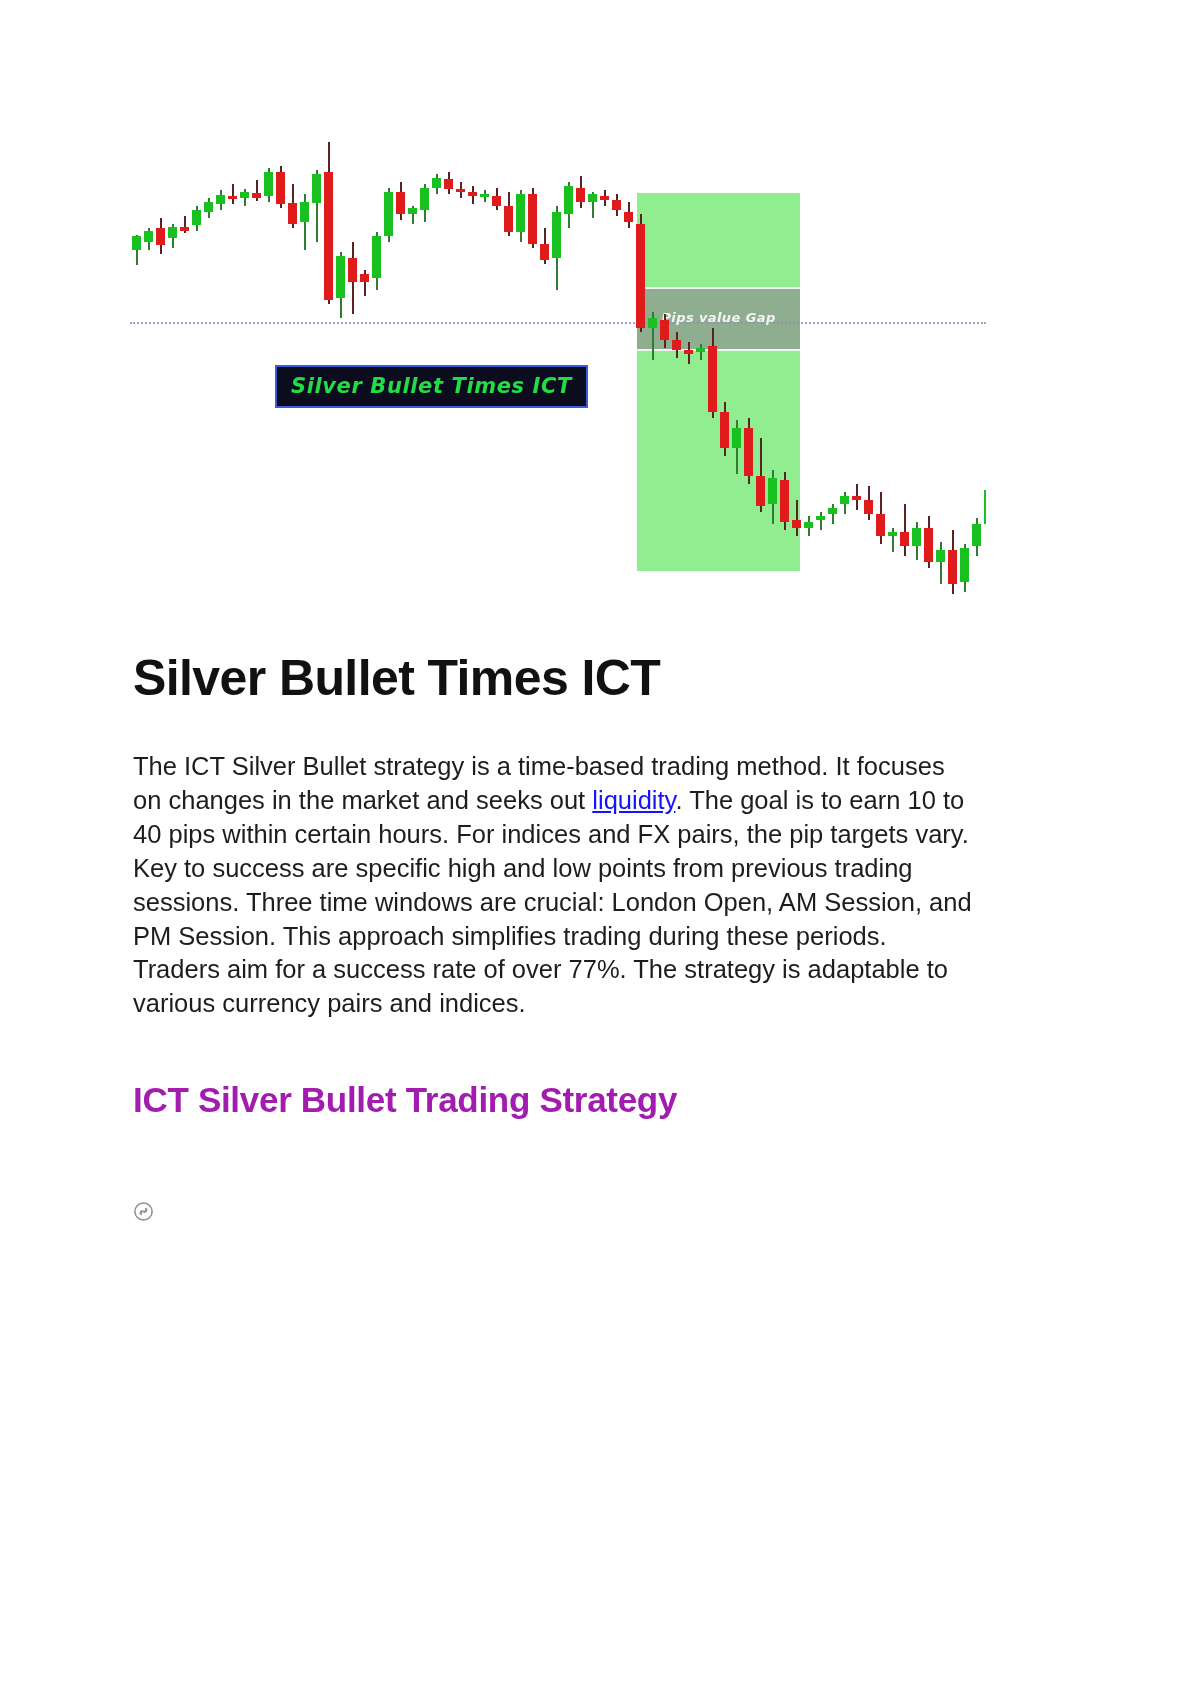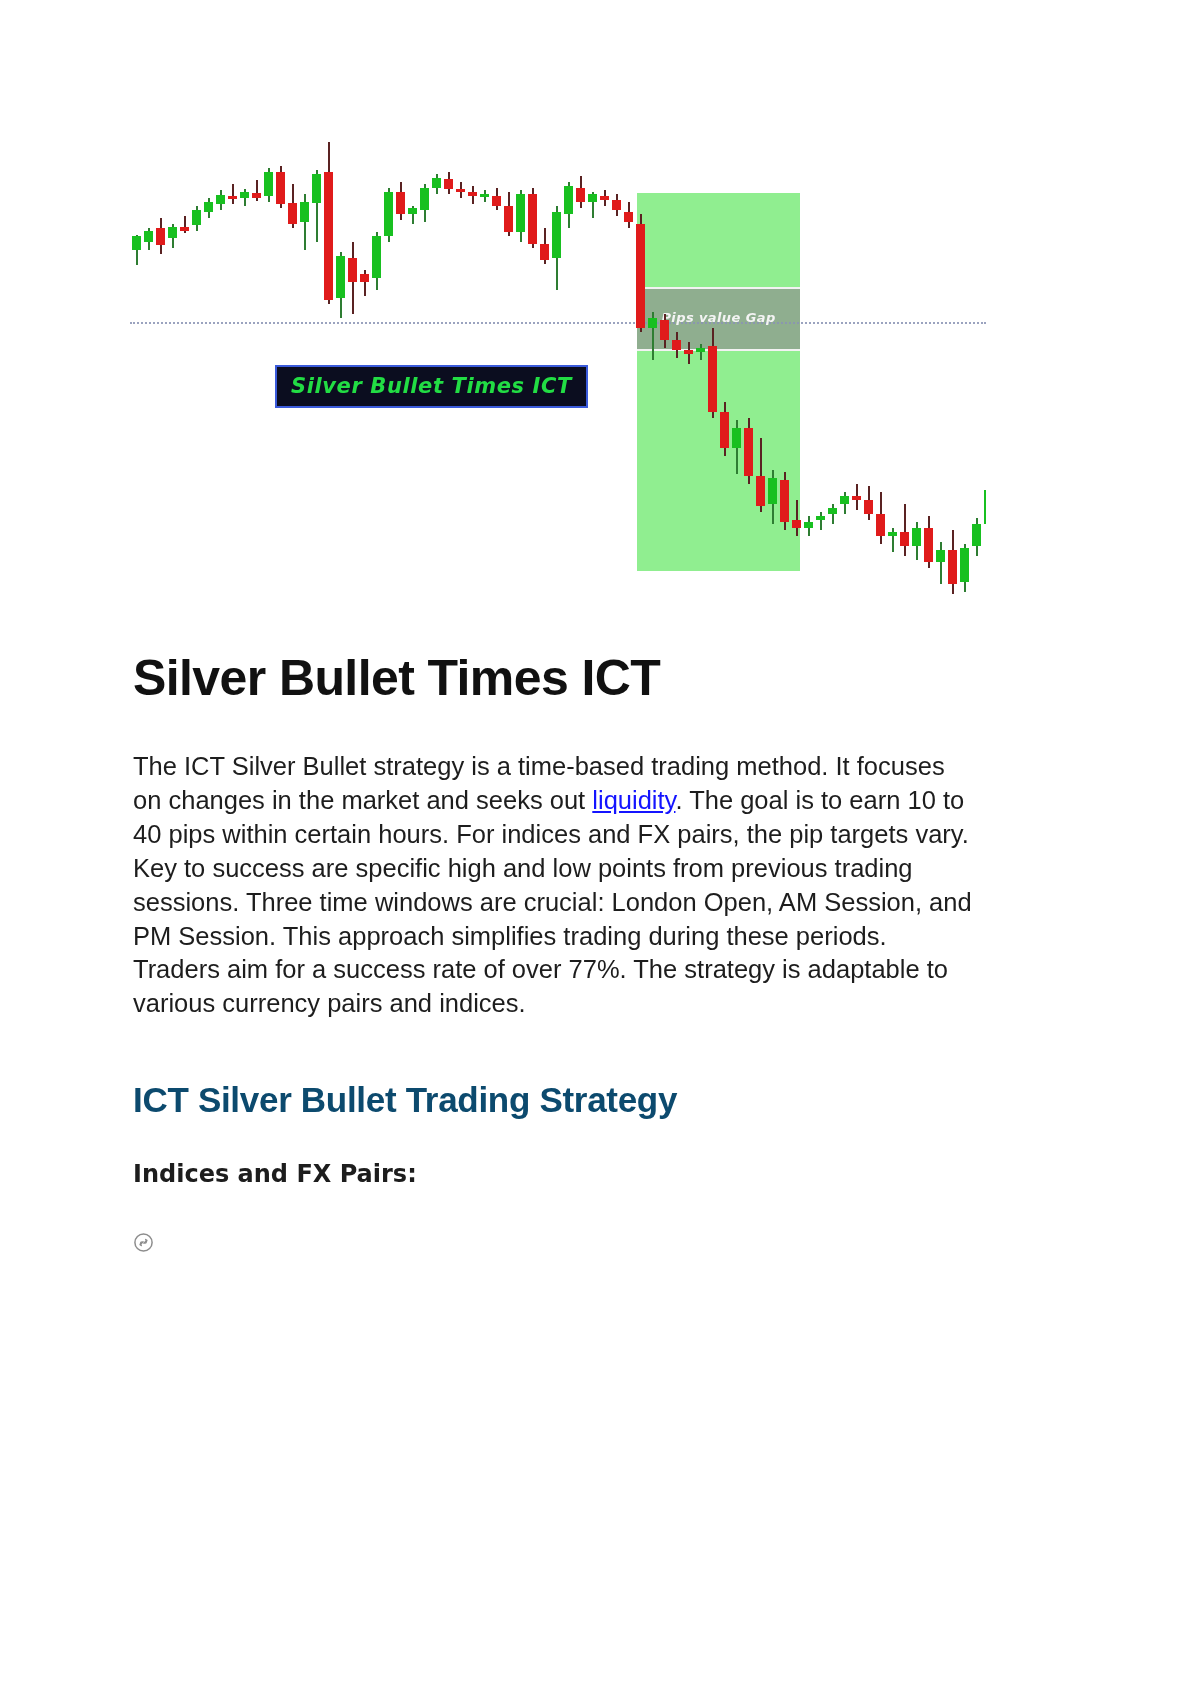--- a/index.html
+++ b/index.html
@@ -78,21 +78,21 @@
     font-size:25.5px;line-height:1.33;
     margin:0;color:#1d1d1d;
     font-weight:400;
   }
   p.body a{
     color:#1414ff;text-decoration:underline;
   }
   h2.sub{
     font-size:35px;line-height:1.2;font-weight:700;
     letter-spacing:-.3px;
-    margin:58px 0 38px 0;color:#0c4a6e;
+    margin:58px 0 38px 0;color:#a21caf;
   }
   h3.sub3{
     font-family:"DejaVu Sans",sans-serif;
     font-size:30px;line-height:1.2;font-weight:700;
     margin:56px 0 44px 0;color:#1d1d1d;
     letter-spacing:.2px;
   }
   p.strong{
     font-size:24px;line-height:1.3;font-weight:700;
     margin:0;color:#1d1d1d;
@@ -409,21 +409,20 @@
   <div class="content">
 
     <h1 class="title">Silver Bullet Times ICT</h1>
 
     <p class="body"><span>The ICT Silver Bullet strategy is a time-based trading method. It focuses on changes in the market and seeks out </span><a href="#">liquidity</a><span>. The goal is to earn 10 to 40 pips within certain hours. For indices and FX pairs, the pip targets vary. Key to success are specific high and low points from previous trading sessions. Three time windows are crucial: London Open, AM Session, and PM Session. This approach simplifies trading during these periods. Traders aim for a success rate of over 77%. The strategy is adaptable to various currency pairs and indices.</span></p>
 
     <h2 class="sub">ICT Silver Bullet Trading Strategy</h2>
 
 
 
-    <p class="strong">Indices and FX Pairs:</p>
 
     <span class="link-icon">
       <svg width="21" height="21" viewBox="0 0 21 21" aria-hidden="true">
         <circle cx="10.5" cy="10.5" r="8.6" fill="none" stroke="#8d8d8d" stroke-width="1.5"></circle>
         <path d="M7.2 12.6 L10.0 9.8 M11.0 11.2 L13.8 8.4" stroke="#8d8d8d" stroke-width="1.5" stroke-linecap="round" fill="none"></path>
         <path d="M8.3 10.1 c-1.1 1.1 -1.1 2.6 0 3.4 M12.7 10.9 c1.1 -1.1 1.1 -2.6 0 -3.4" stroke="#8d8d8d" stroke-width="1.4" fill="none" stroke-linecap="round"></path>
       </svg>
     </span>
 
   </div>

